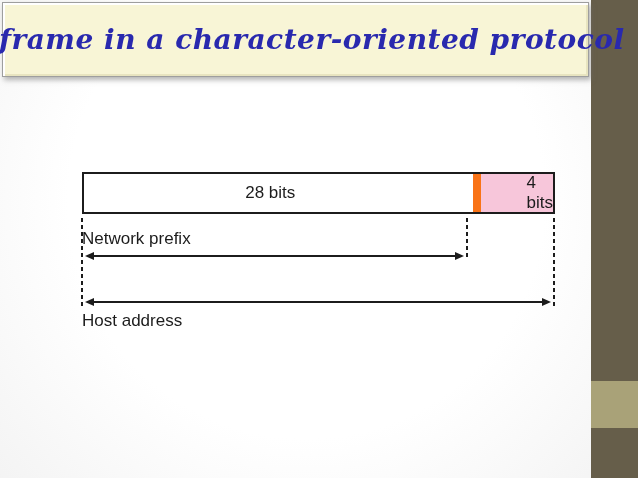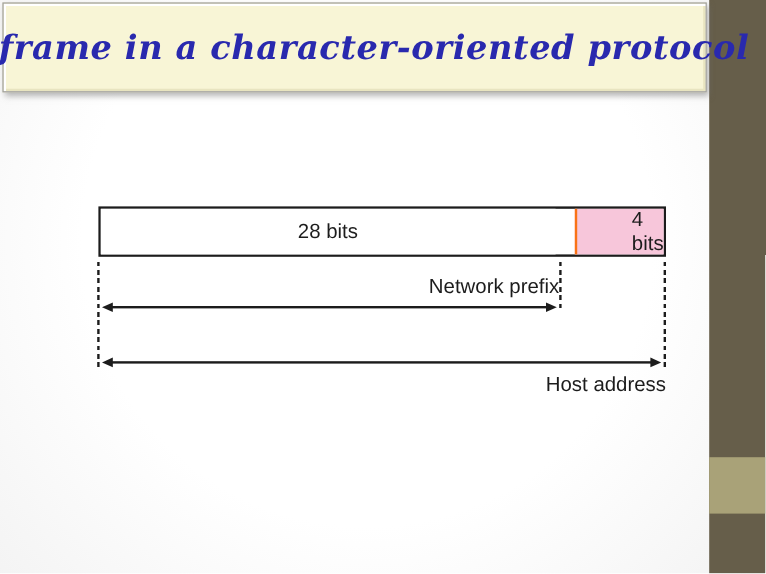--- a/index.html
+++ b/index.html
@@ -43,35 +43,35 @@
     position:absolute; left:82px; top:172px; width:473px; height:42px;
     border:2px solid #1c1c1c; background:#ffffff;
     display:flex;
     gap:16px;
   }
   .cell {
     display:flex; align-items:center; justify-content:center;
     font-size:17px; color:#1c1c1c;
   }
   .cell-28 { width:384px; background:#ffffff; }
-  .cell-4  { flex:1; background:#f7c6da; border-left:2px solid #f97316;padding-left:46px; }
+  .cell-4  { flex:1; background:#f7c6da; border-left:8px solid #f97316;padding-left:46px; }
 
   
   .vdash {
     position:absolute; width:2px;
     background: repeating-linear-gradient(to bottom,
        #1c1c1c 0px, #1c1c1c 4px, transparent 4px, transparent 7px);
   }
   .vdash-left   { left:81px;  top:218px; height:89px; }
   .vdash-middle { left:466px; top:218px; height:41px; }
   .vdash-right  { left:553px; top:218px; height:89px; }
 
   
   .span-label {
-    position:absolute; text-align:right;
+    position:absolute; text-align:left;
     font-size:17px; color:#1c1c1c;
   }
   .label-network { left:82px; top:229px; width:384px; }
   .label-host    { left:82px; top:275px; width:473px;margin-top:36px; }
 
   
   .h-arrow { position:absolute; height:10px; }
   .arrow-network { left:85px; top:251px; width:379px; }
   .arrow-host    { left:85px; top:297px; width:466px; }
   .h-arrow .line {

